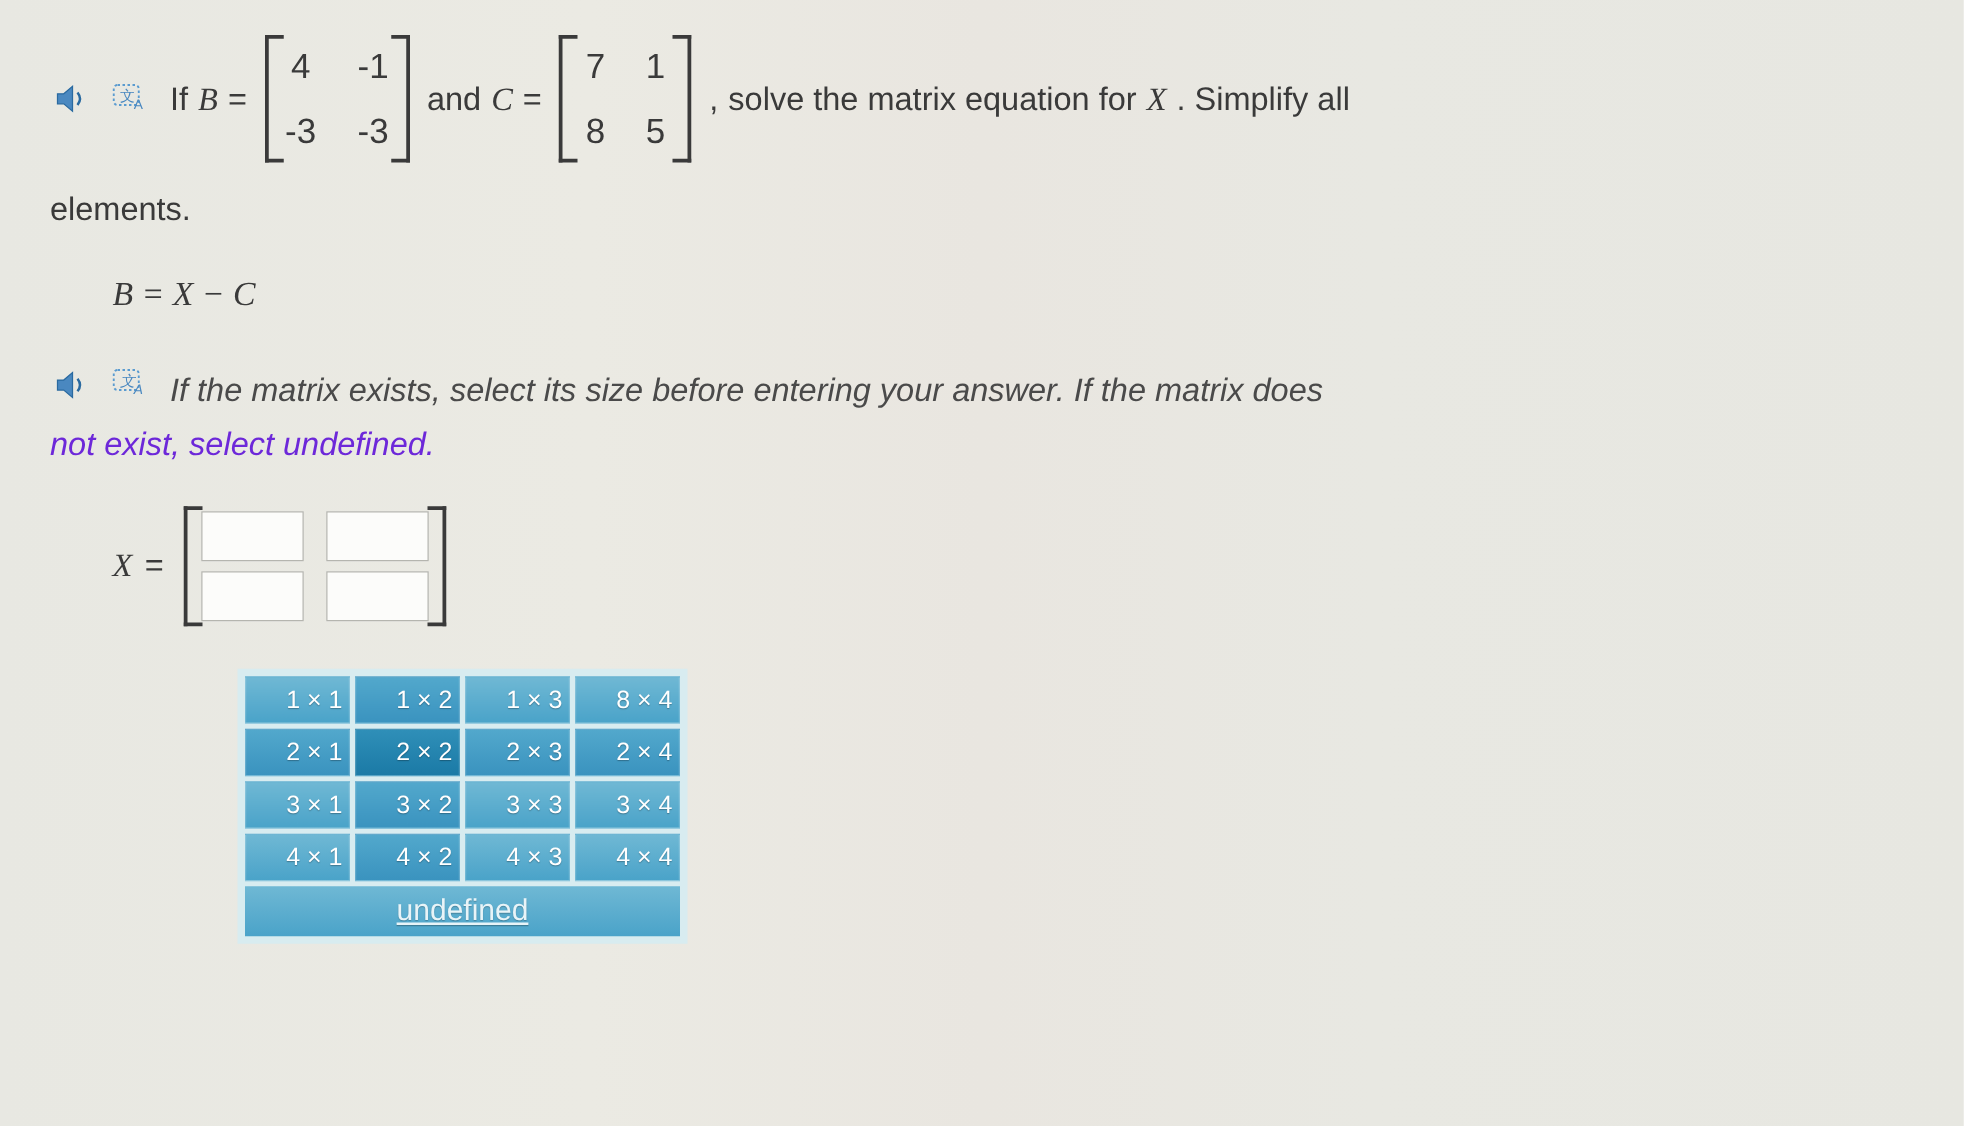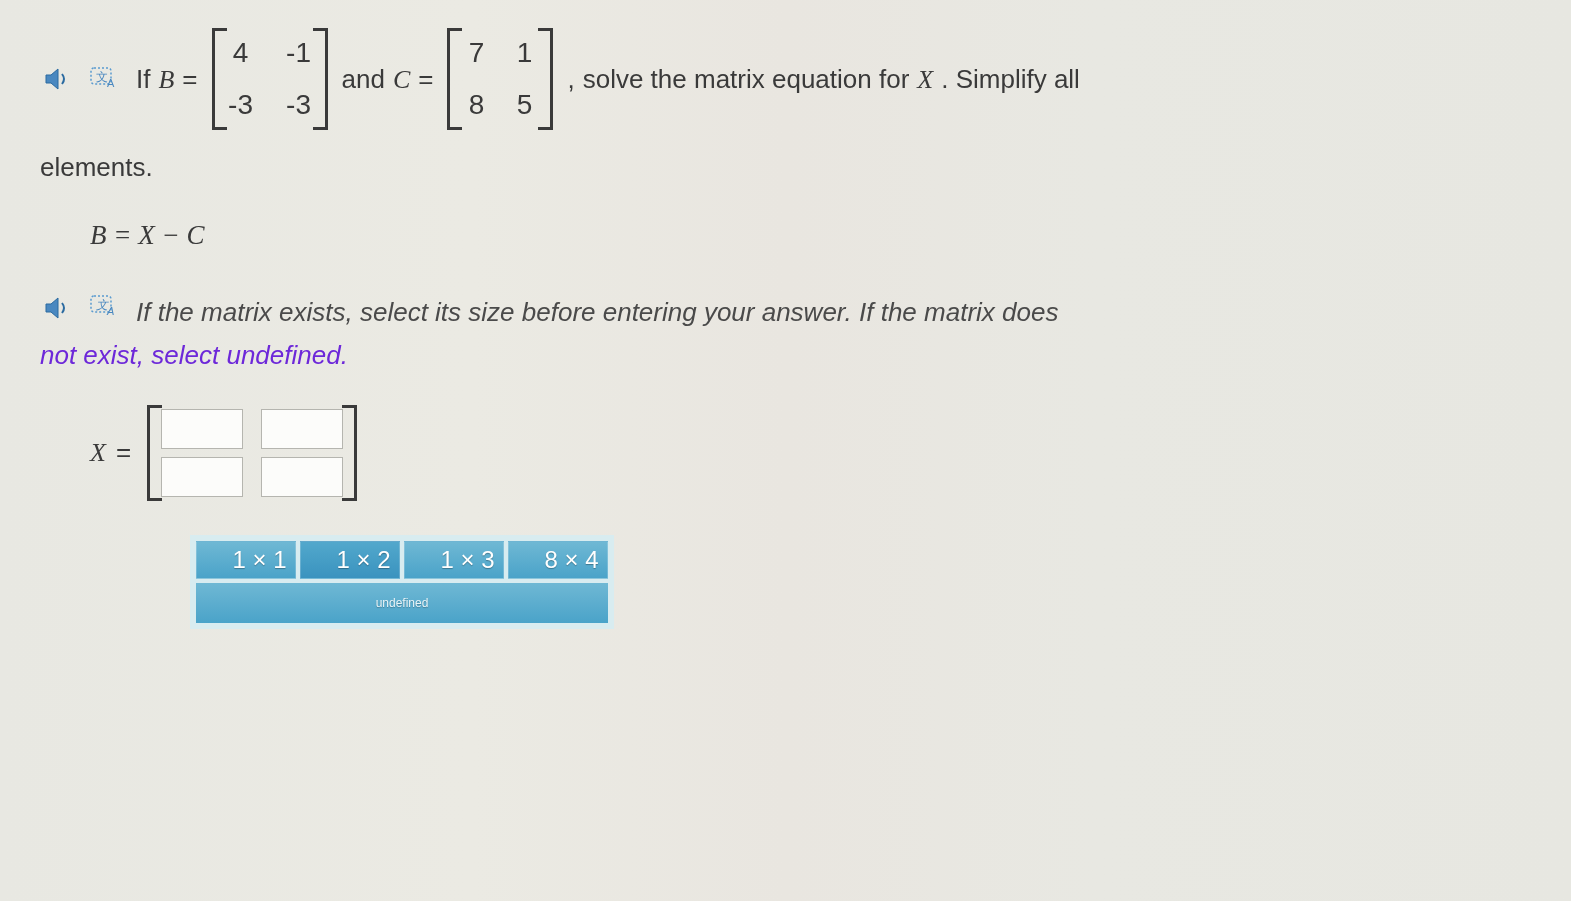--- a/index.html
+++ b/index.html
@@ -55,41 +55,42 @@
     margin-left: 150px;
     border-collapse: separate;
     border-spacing: 4px;
     background: #d8ecf0;
     padding: 2px;
   }
   .size-table td {
     padding: 0;
   }
   .size-btn {
-    width: 100px; height: 38px;
+    width: 84px; height: 38px;
     display: flex; align-items: center; justify-content: center;
-    font-size: 24px;
+    font-size: 20px;
     color: #ffffff;
     cursor: pointer;
     text-shadow: 0 1px 1px rgba(0,0,0,0.3);
     border: 1px solid rgba(255,255,255,0.2);
     padding-left: 27px;
   }
   .sb-light { background: linear-gradient(#6fb8d4, #4aa3c9); }
   .sb-med   { background: linear-gradient(#52a8cc, #3a93bf); text-align: center; }
   .sb-sel   { background: linear-gradient(#2f8fb8, #1b7aa6); }
   .undef-row td { padding: 0; }
   .undef-btn {
     height: 40px;
     background: linear-gradient(#6fb8d4, #4aa3c9);
     color: #e8f4f8;
     display: flex; align-items: center; justify-content: center;
-    font-size: 12px;
+    font-size: 24px;
     cursor: pointer;
     text-shadow: 0 1px 1px rgba(0,0,0,0.25);
+    text-decoration: underline;
   }
 </style>
 </head>
 <body>
 
 <div class="line1">
   <span class="icon-btn">
     <svg width="30" height="26" viewBox="0 0 30 26">
       <path d="M3 9 H8 L15 3 V23 L8 17 H3 Z" fill="#4a88c0" stroke="#2a6aa0" stroke-width="1"></path>
       <path d="M19 8 Q23 13 19 18" fill="none" stroke="#2a6aa0" stroke-width="2"></path>
@@ -177,19 +178,61 @@
     <td>
           <div class="size-btn sb-med">1 × 2</div>
         </td>
     <td>
           <div class="size-btn sb-light">1 × 3</div>
         </td>
     <td>
           <div class="size-btn sb-light">8 × 4</div>
         </td>
   </tr>
+  <tr>
+    <td>
+          <div class="size-btn sb-med">2 × 1</div>
+        </td>
+    <td>
+          <div class="size-btn sb-sel">2 × 2</div>
+        </td>
+    <td>
+          <div class="size-btn sb-med">2 × 3</div>
+        </td>
+    <td>
+          <div class="size-btn sb-med">2 × 4</div>
+        </td>
+  </tr>
+  <tr>
+    <td>
+          <div class="size-btn sb-light">3 × 1</div>
+        </td>
+    <td>
+          <div class="size-btn sb-med">3 × 2</div>
+        </td>
+    <td>
+          <div class="size-btn sb-light">3 × 3</div>
+        </td>
+    <td>
+          <div class="size-btn sb-light">3 × 4</div>
+        </td>
+  </tr>
+  <tr>
+    <td>
+          <div class="size-btn sb-light">4 × 1</div>
+        </td>
+    <td>
+          <div class="size-btn sb-med">4 × 2</div>
+        </td>
+    <td>
+          <div class="size-btn sb-light">4 × 3</div>
+        </td>
+    <td>
+          <div class="size-btn sb-light">4 × 4</div>
+        </td>
+  </tr>
   <tr class="undef-row">
     <td colspan="4">
           <div class="undef-btn">undefined</div>
         </td>
   </tr>
 </tbody>
   </table>
 
 </body></html>

